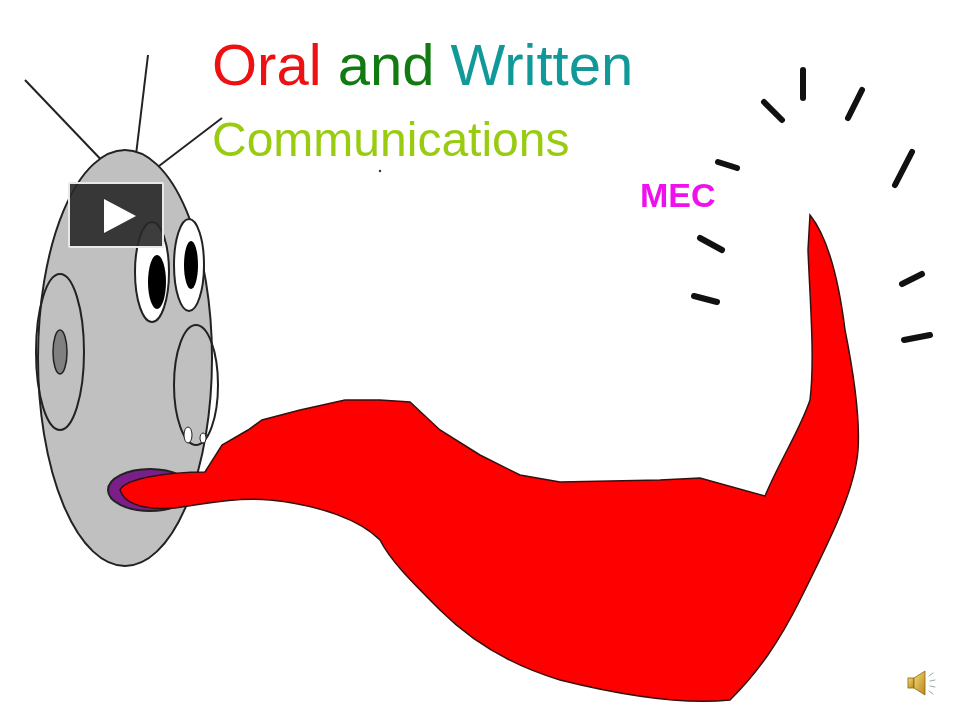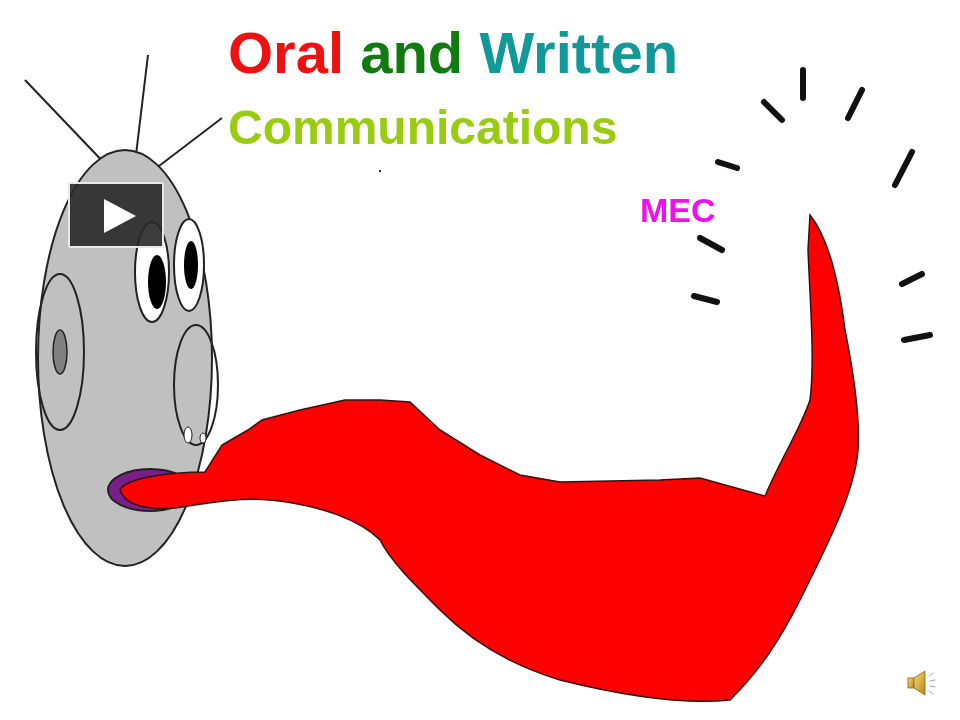--- a/index.html
+++ b/index.html
@@ -1,21 +1,21 @@
 <!DOCTYPE html>
 <html><head>
 <meta charset="utf-8">
 <style>
   html, body { margin: 0; padding: 0; background: #ffffff; }
   body { width: 960px; height: 720px; position: relative; overflow: hidden;
          font-family: "Liberation Sans", sans-serif; }
-  .title { position: absolute; left: 228px; font-weight: bold; white-space: nowrap; line-height: 1; }
+  .title { position: absolute; left: 212px; font-weight: normal; white-space: nowrap; line-height: 1; margin-top: 12px; }
   .title-line1 { top: 24px; font-size: 58px; letter-spacing: 0px; }
   .title-line2 { top: 104px; font-size: 48px; letter-spacing: 0px; }
-  .subtitle { position: absolute; left: 640px; top: 193px; font-size: 34px; font-weight: bold; line-height: 1; }
+  .subtitle { position: absolute; left: 640px; top: 178px; font-size: 34px; font-weight: bold; line-height: 1; }
   svg.art { position: absolute; left: 0; top: 0; }
   .play-btn { position: absolute; left: 68px; top: 182px; width: 96px; height: 66px;
               background: rgba(40,40,40,0.9); border: 2px solid #e8e8e8; border-radius: 2px;
               box-sizing: border-box; cursor: pointer; }
   .play-btn .tri { position: absolute; left: 34px; top: 15px; width: 0; height: 0;
                    border-top: 17px solid transparent; border-bottom: 17px solid transparent;
                    border-left: 32px solid #ffffff; }
   .speaker { position: absolute; left: 905px; top: 668px; width: 36px; height: 30px; cursor: pointer; }
 </style>
 </head>

